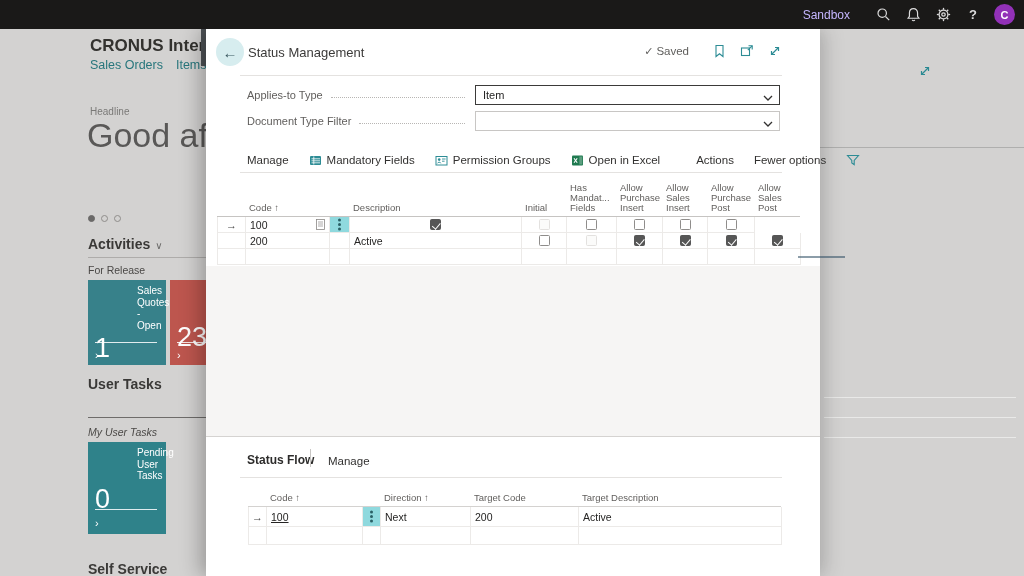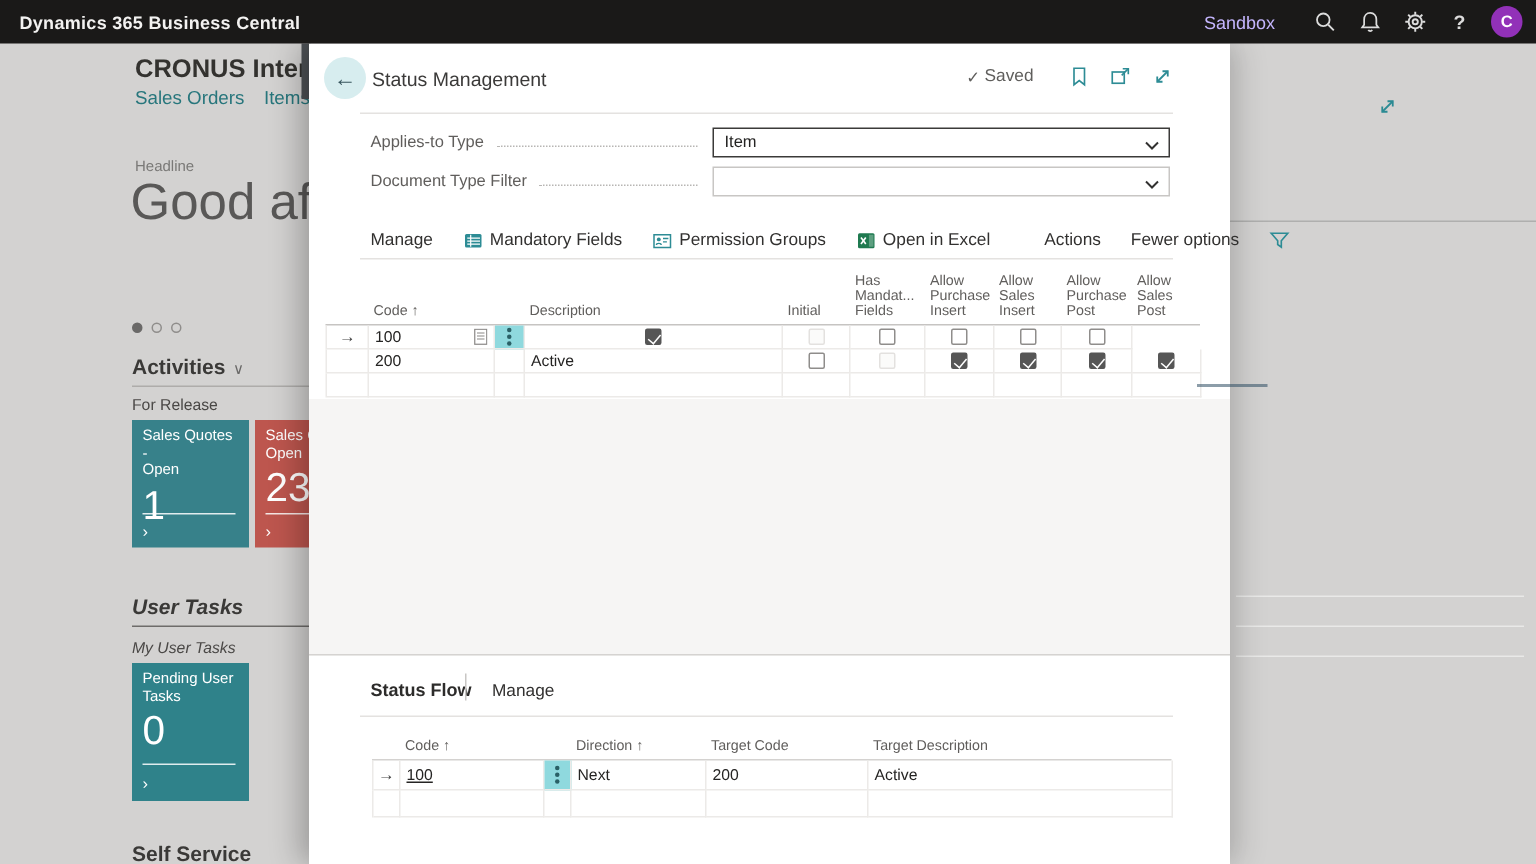--- a/index.html
+++ b/index.html
@@ -25,21 +25,21 @@
   .bd-headline-label { position:absolute; left:90px; top:106px; font-size:10px; color:#7a7977; }
   .bd-greeting { position:absolute; left:87px; top:116px; font-size:34px; font-weight:300; color:#595857; white-space:nowrap; }
   .bd-dots { position:absolute; left:88px; top:215px; display:flex; gap:6px; align-items:center; }
   .bd-dots i { width:7px; height:7px; border-radius:50%; border:1px solid #8f8d8b; }
   .bd-dots i.on { background:#6a6968; border-color:#6a6968; }
   .bd-section-title { position:absolute; font-size:14px; font-weight:700; color:#3a3937; white-space:nowrap; }
   .bd-chev { font-size:10px; color:#6a6968; font-weight:400; margin-left:5px; }
   .bd-rule { position:absolute; height:1px; background:#aeacaa; }
   .bd-sub { position:absolute; font-size:10.5px; color:#4a4846; white-space:nowrap; }
   .bd-tile { position:absolute; width:78px; color:#fff; padding:5px 7px; cursor:pointer; }
-  .bd-tile .lbl { font-size:10px; line-height:11.5px; white-space:pre-line; }
+  .bd-tile .lbl { font-size:10px; line-height:11.5px; white-space:pre-line;margin-left:42px; }
   .bd-tile .num { font-size:27px; font-weight:300; line-height:30px; margin-top:2px; }
   .bd-tile .hr  { position:absolute; left:7px; right:9px; height:1px; background:rgba(255,255,255,.85); }
   .bd-tile .chev { position:absolute; left:7px; font-size:11px; }
   .bd-expand { position:absolute; left:918px; top:64px; color:#2b8a93; }
   .bd-line { position:absolute; height:1px; }
   .dark-strip { position:absolute; left:201px; top:29px; width:6px; height:37px; background:#4e5256; z-index:5; }
 
   
   .modal { position:absolute; left:206px; top:29px; width:614px; height:547px; background:#fff; z-index:10;
            box-shadow:-8px 0 18px rgba(0,0,0,.22), 8px 0 18px rgba(0,0,0,.12); }
@@ -138,21 +138,21 @@
       <div class="chev" style="bottom:4px;">›</div>
     </div>
     <div class="bd-tile" style="left: 170px; top: 280px; height: 85px; background-color: rgb(189, 86, 78);">
       <div class="lbl">Sales O
 Open</div>
       <div class="num">23</div>
       <div class="hr" style="bottom:22px;"></div>
       <div class="chev" style="bottom:4px;">›</div>
     </div>
 
-    <div class="bd-section-title" style="left:88px; top:396px;font-style:italic;">
+    <div class="bd-section-title" style="left:88px; top:376px;">
       <span>User Tasks</span>
     </div>
     <div class="bd-rule" style="left:88px; top:417px; width:118px; background:#6e6c6a;"></div>
     <div class="bd-sub" style="left:88px; top:426px;font-style:italic;">My User Tasks</div>
 
     <div class="bd-tile" style="left: 88px; top: 442px; height: 92px; background-color: rgb(47, 130, 138);">
       <div class="lbl">Pending User
 Tasks</div>
       <div class="num">0</div>
       <div class="hr" style="bottom:24px;"></div>
@@ -417,21 +417,20 @@
           <div class="gc"></div>
         <div class="gc"></div>
           <div class="gc"></div>
       </div>
     </div>
   </div>
 
   <div class="edge-line"></div>
 
   <div class="topbar">
-    <span class="app-title">Dynamics 365 Business Central</span>
     <span class="right">
       <span class="env">Sandbox</span>
       <span class="tb-icon">
         <svg width="15" height="15" viewBox="0 0 15 15" fill="none" stroke="currentColor" stroke-width="1.2">
           <circle cx="6.2" cy="6.2" r="4.2"></circle>
           <line x1="9.5" y1="9.5" x2="13.2" y2="13.2"></line>
         </svg>
       </span>
       <span class="tb-icon">
         <svg width="15" height="15" viewBox="0 0 14 14" fill="none" stroke="currentColor" stroke-width="1.1">

